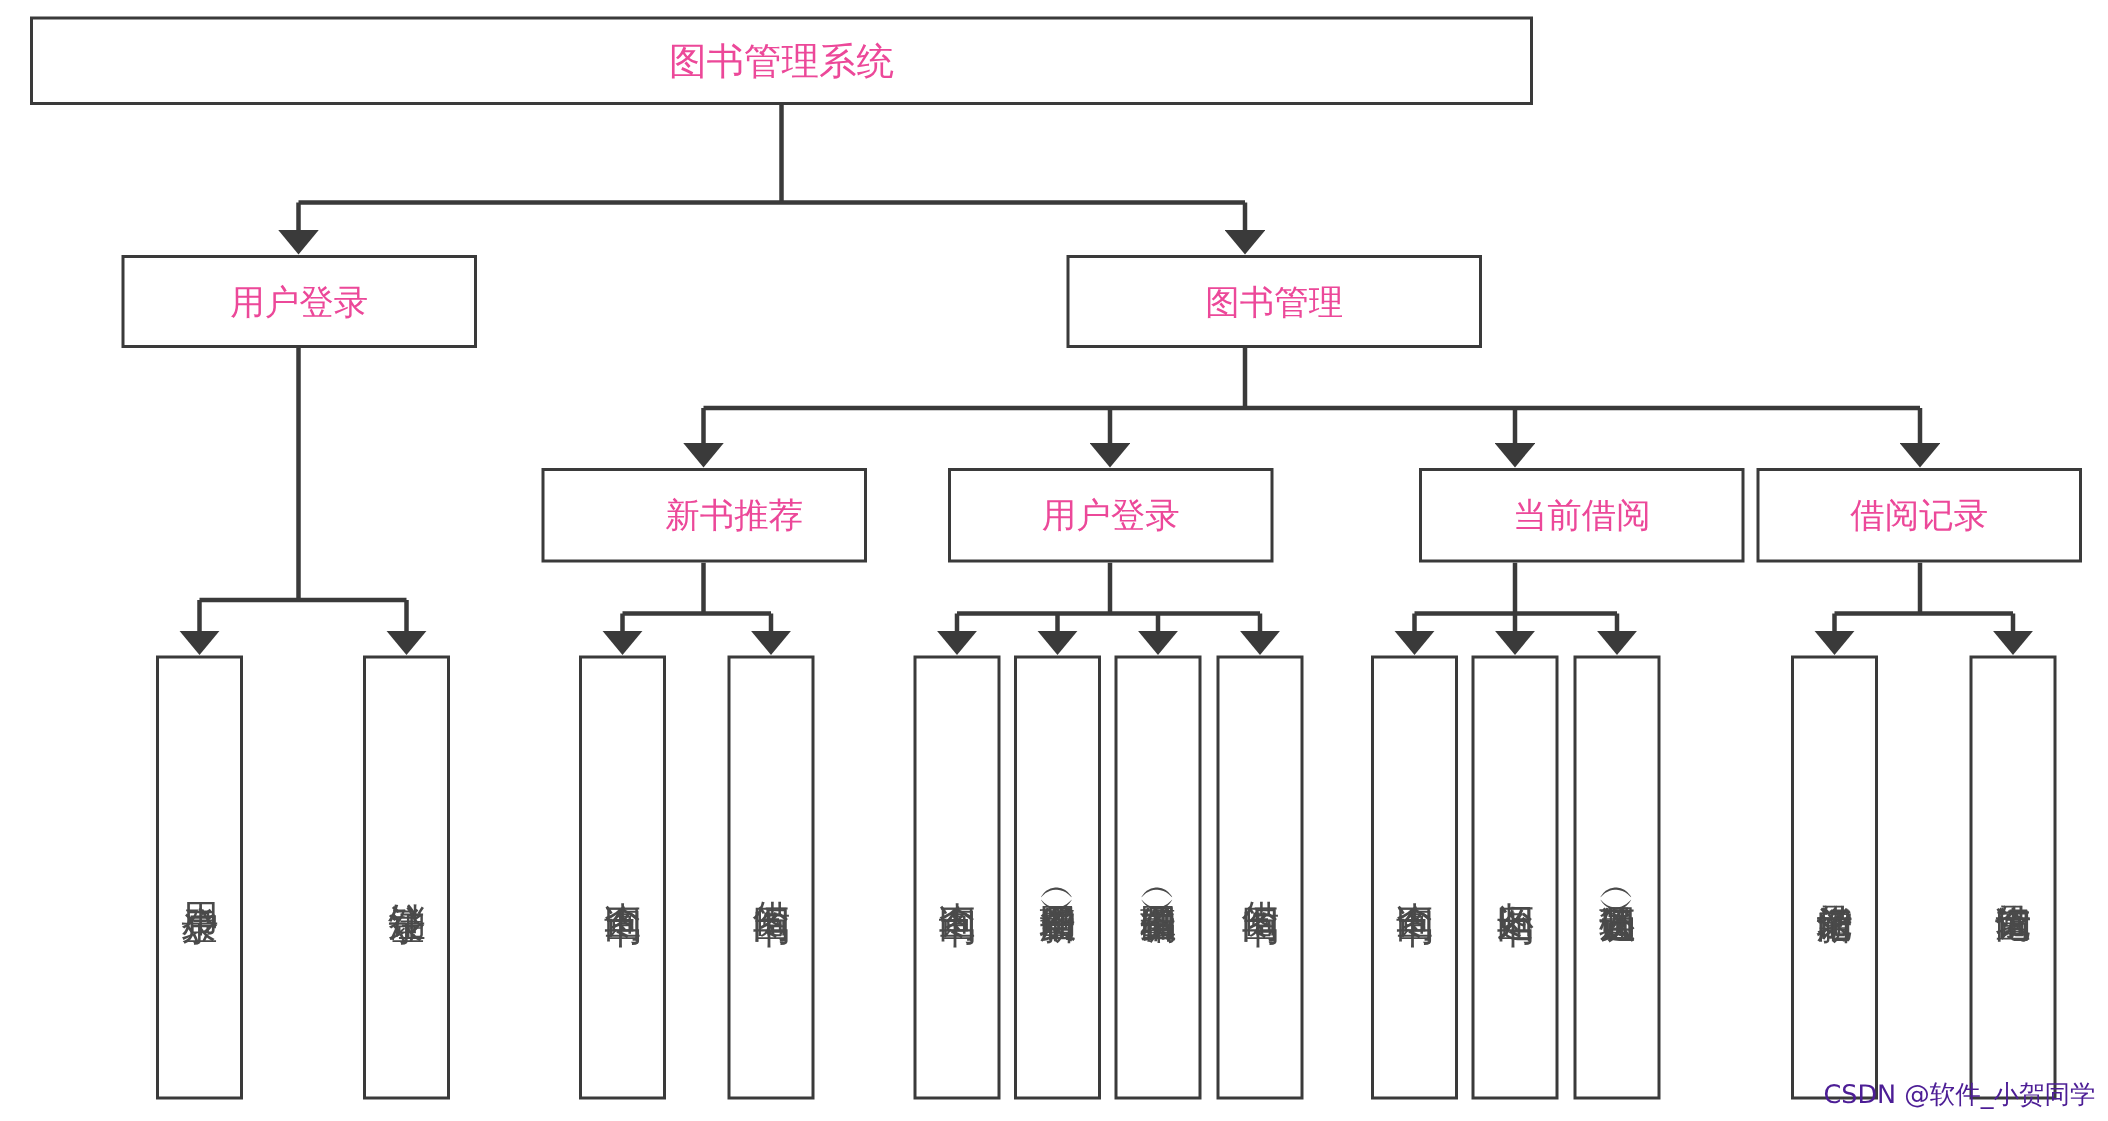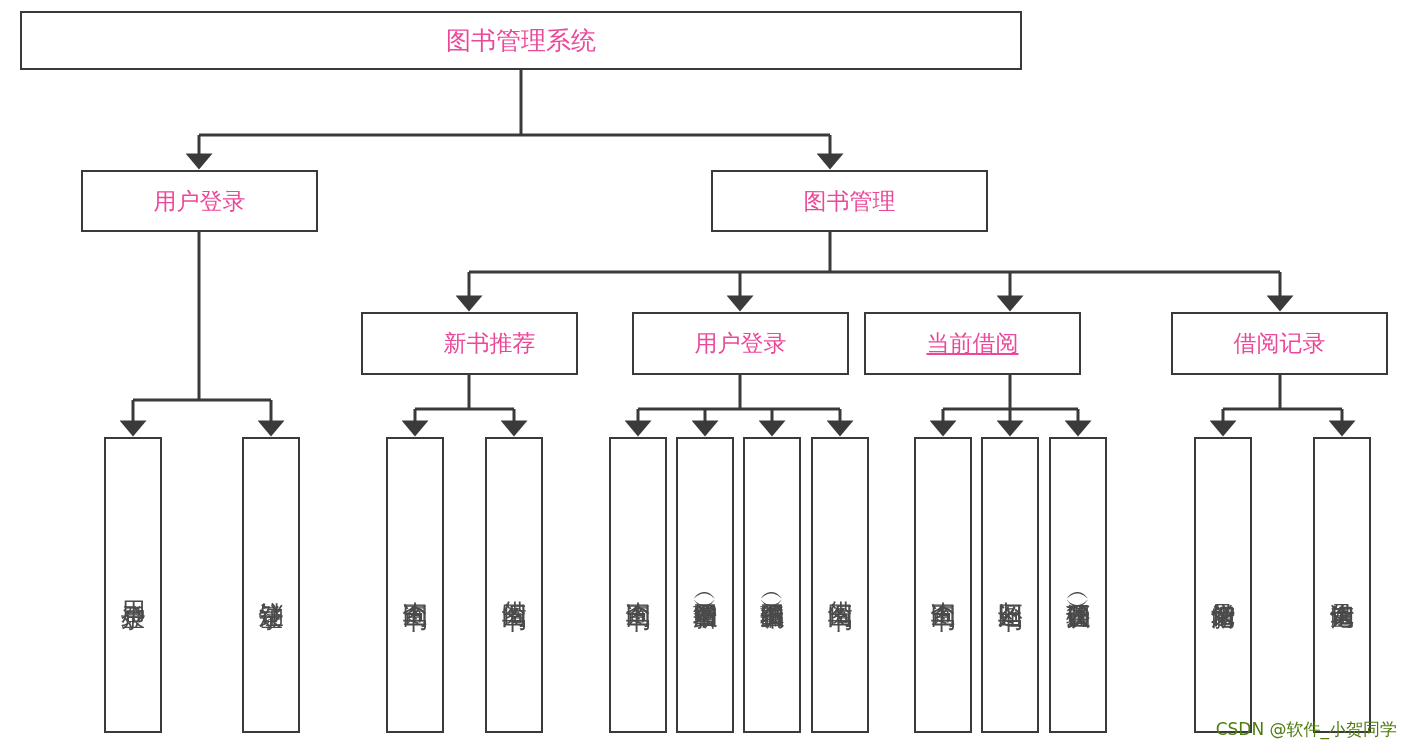--- a/index.html
+++ b/index.html
@@ -19,21 +19,21 @@
         border:2.5px solid #3a3a3a;display:flex;align-items:center;
         justify-content:center;}
   .leaf .vtext{
         writing-mode:vertical-rl;text-orientation:upright;
         font-size:25px;line-height:1.18;color:#4a4a4a;
         letter-spacing:2px;white-space:nowrap;
         max-height:284px;}
   .leaf.tall .vtext{font-size:24px;letter-spacing:0px;}
 
   #watermark{position:absolute;right:8px;bottom:6px;
-        font-size:17px;color:#4d7c0f;white-space:nowrap;
+        font-size:17px;color:#4c1d95;white-space:nowrap;
         font-family:"DejaVu Sans","Liberation Sans",sans-serif;}
 </style>
 </head>
 <body>
 
 <div id="stage">
 
   <svg id="wires" viewBox="0 0 1405 747" xmlns="http://www.w3.org/2000/svg">
     <defs>
       <marker id="ah" markerWidth="9" markerHeight="9" refX="2.2" refY="4.5" orient="auto" markerUnits="strokeWidth">
@@ -96,21 +96,21 @@
   <div class="node mid" style="left:711px;top:170px;width:277px;height:62px;">
     <span>图书管理</span>
   </div>
 
   <div class="node grp" style="left:361px;top:312px;width:217px;height:63px;padding-left:40px;">
     <span>新书推荐</span>
   </div>
   <div class="node grp" style="left:632px;top:312px;width:217px;height:63px;">
     <span>用户登录</span>
   </div>
-  <div class="node grp" style="left:864px;top:312px;width:217px;height:63px;text-decoration:underline;">
+  <div class="node grp" style="left:946px;top:312px;width:217px;height:63px;">
     <span>当前借阅</span>
   </div>
   <div class="node grp" style="left:1171px;top:312px;width:217px;height:63px;font-family:Liberation Mono, monospace;">
     <span>借阅记录</span>
   </div>
 
   <div class="leaf" style="left:104px;top:437px;width:58px;height:296px;">
     <span class="vtext">用户登录</span>
   </div>
   <div class="leaf" style="left:242px;top:437px;width:58px;height:296px;">

